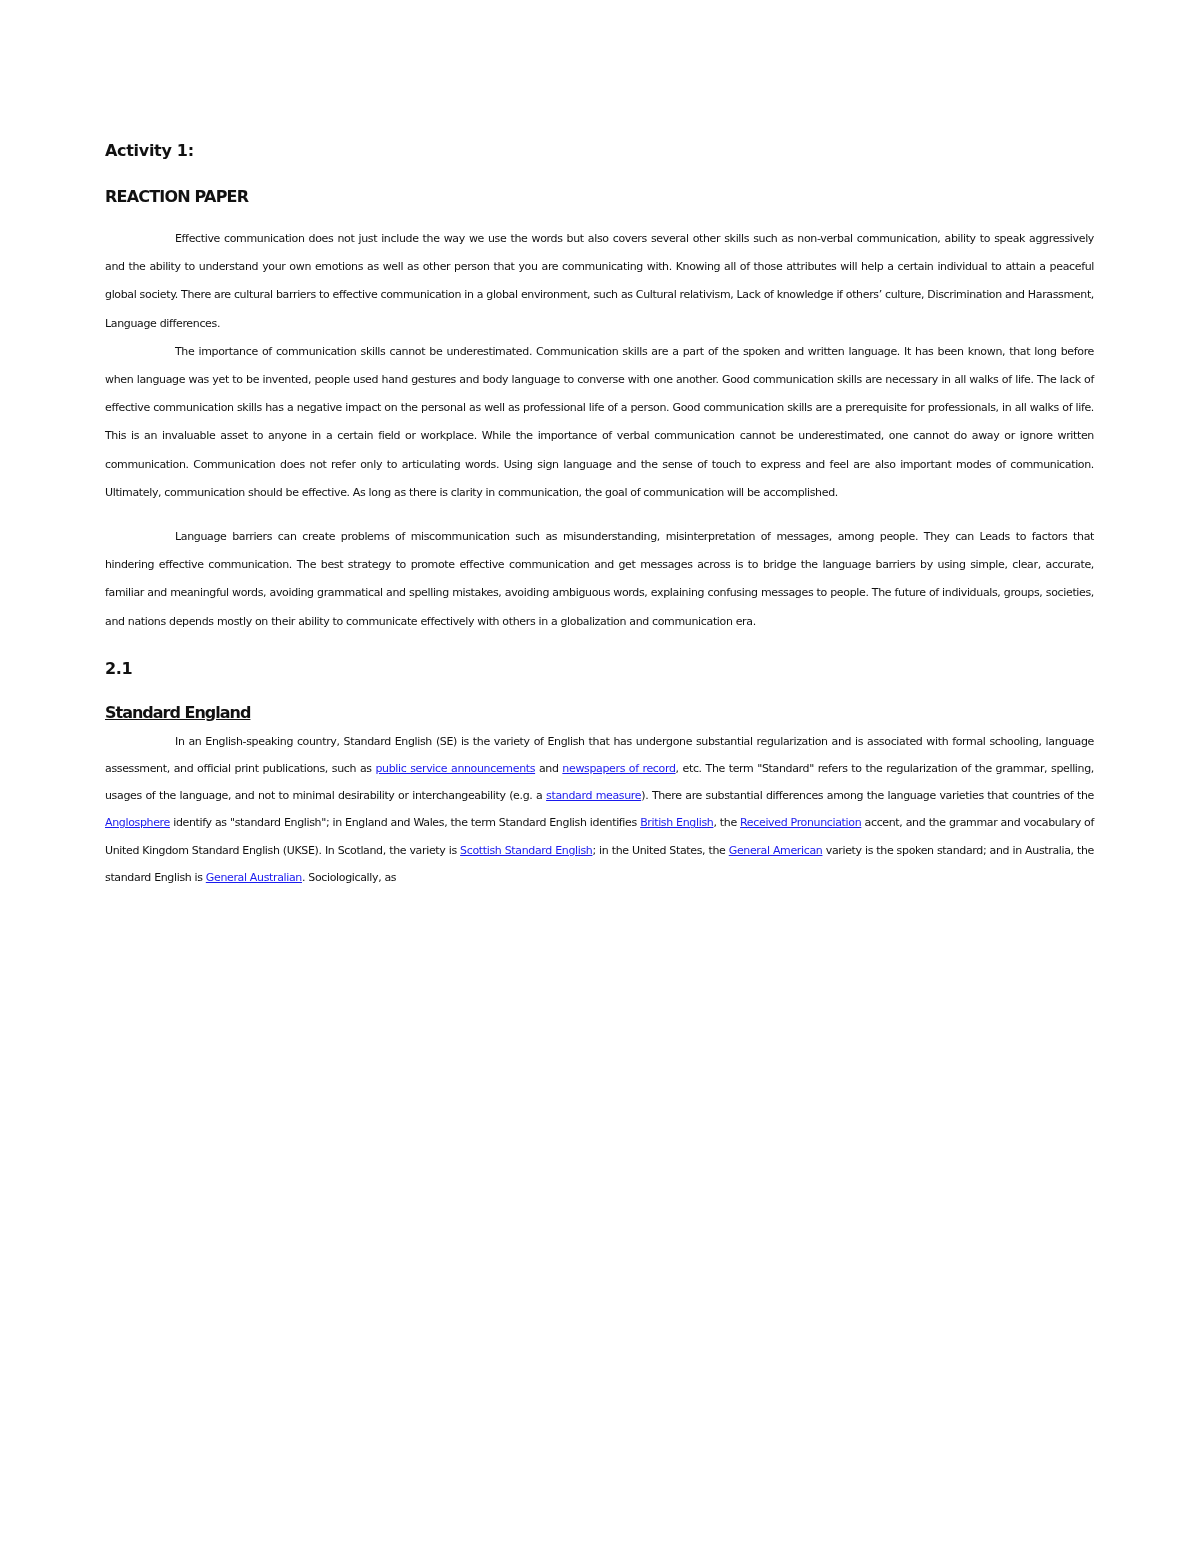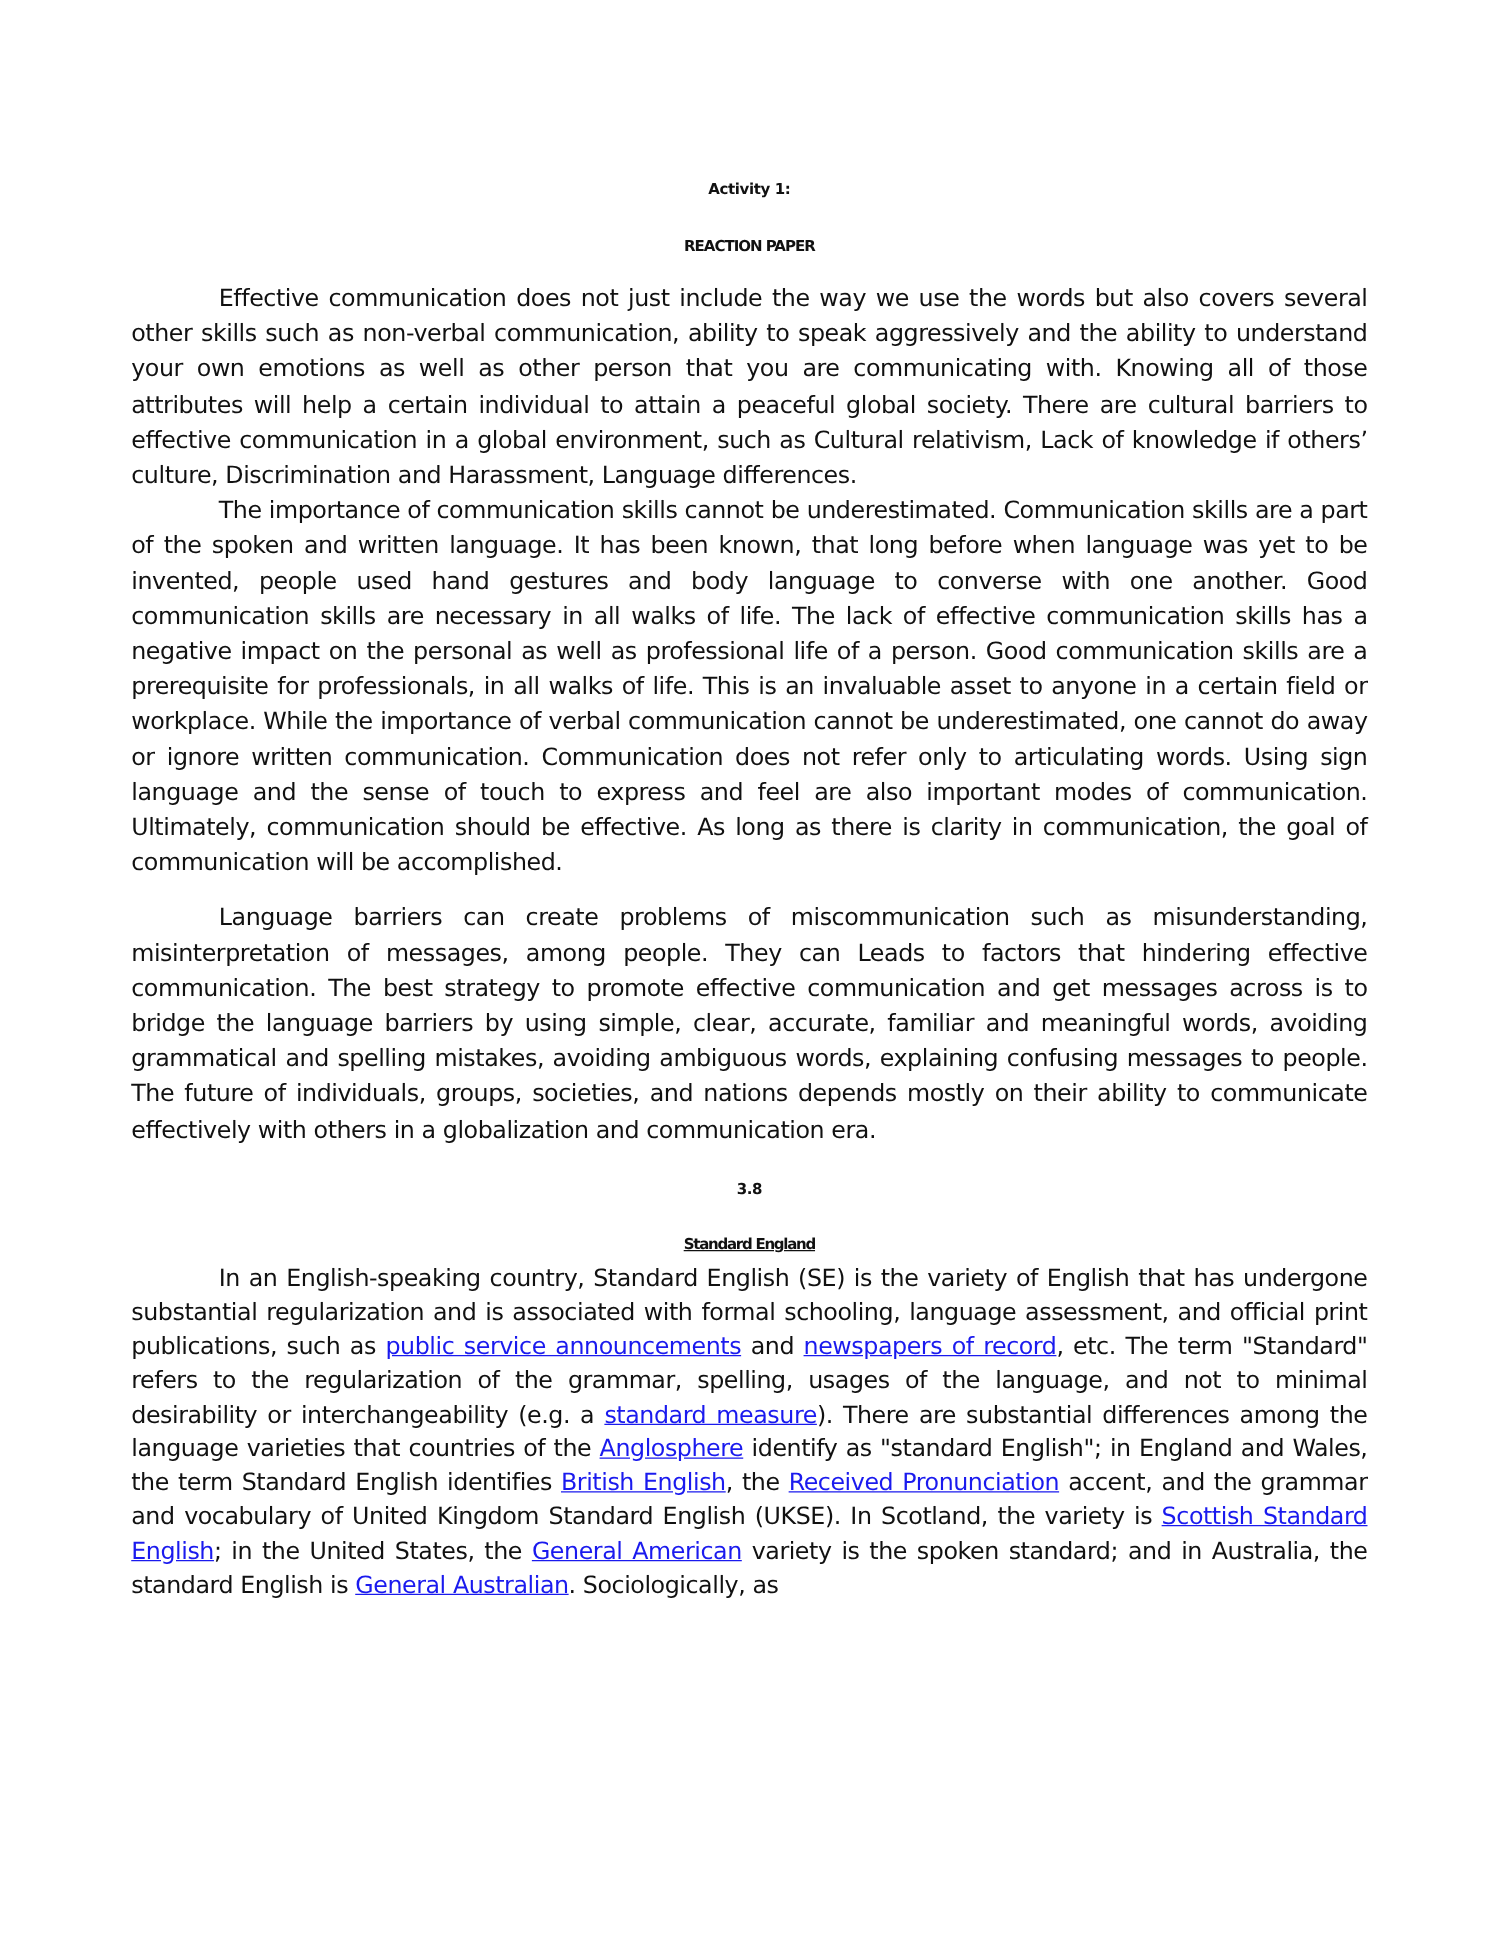--- a/index.html
+++ b/index.html
@@ -16,30 +16,29 @@
       color: #111111;
     }
     .page {
       position: absolute;
       left: 105px;
       top: 140px;
       width: 989px;
     }
     .heading {
       font-weight: bold;
-      font-size: 12px;
+      font-size: 16px;
       line-height: 22px;
       margin: 0;
       letter-spacing: -0.3px;
-      text-align: center;
     }
     .heading.h-activity1 { margin-top: 0; }
     .heading.h-title { margin-top: 24px; font-weight: bold; letter-spacing: -0.8px; }
     .para {
-      font-size: 19px;
+      font-size: 11px;
       line-height: 28.2px;
       text-align: justify;
       text-indent: 70px;
       margin: 0;
       letter-spacing: -0.35px;
     }
     .para.p1 { margin-top: 17px; }
     .para.p2 { margin-top: 0; }
     .para.p3 { margin-top: 16px; }
     .heading.h-activity2 { margin-top: 66px; }
@@ -63,18 +62,18 @@
 
 <div class="page">
 
   <h2 class="heading h-activity1">Activity 1:</h2>
   <h2 class="heading h-title">REACTION PAPER</h2>
 
   <p class="para p1">Effective communication does not just include the way we use the words but also covers several other skills such as non-verbal communication, ability to speak aggressively and the ability to understand your own emotions as well as other person that you are communicating with. Knowing all of those attributes will help a certain individual to attain a peaceful global society.  There are cultural barriers to effective communication in a global environment, such as Cultural relativism, Lack of knowledge if others’ culture, Discrimination and Harassment, Language differences.</p>
   <p class="para p2">The importance of communication skills cannot be underestimated. Communication skills are a part of the spoken and written language. It has been known, that long before when language was yet to be invented, people used hand gestures and body language to converse with one another. Good communication skills are necessary in all walks of life. The lack of effective communication skills has a negative impact on the personal as well as professional life of a person. Good communication skills are a prerequisite for professionals, in all walks of life. This is an invaluable asset to anyone in a certain field or workplace. While the importance of verbal communication cannot be underestimated, one cannot do away or ignore written communication. Communication does not refer only to articulating words. Using sign language and the sense of touch to express and feel are also important modes of communication. Ultimately, communication should be effective. As long as there is clarity in communication, the goal of communication will be accomplished.</p>
   <p class="para p3">Language barriers can create problems of miscommunication such as misunderstanding, misinterpretation of messages, among people. They can Leads to factors that hindering effective communication. The best strategy to promote effective communication and get messages across is to bridge the language barriers by using simple, clear, accurate, familiar and meaningful words, avoiding grammatical and spelling mistakes, avoiding ambiguous words, explaining confusing messages to people. The future of individuals, groups, societies, and nations depends mostly on their ability to communicate effectively with others in a globalization and communication era.</p>
 
-  <h2 class="heading h-21">3.8</h2>
+  <h2 class="heading h-21">2.1</h2>
   <h2 class="heading h-se">Standard England</h2>
 
   <p class="para p4"><span>In an English-speaking country, Standard English (SE) is the variety of English that has undergone substantial regularization and is associated with formal schooling, language assessment, and official print publications, such as </span><a class="link">public service announcements</a><span> and </span><a class="link">newspapers of record</a><span>, etc. The term "Standard" refers to the regularization of the grammar, spelling, usages of the language, and not to minimal desirability or interchangeability (e.g. a </span><a class="link">standard measure</a><span>). There are substantial differences among the language varieties that countries of the </span><a class="link">Anglosphere</a><span> identify as "standard English"; in England and Wales, the term Standard English identifies </span><a class="link">British English</a><span>, the </span><a class="link">Received Pronunciation</a><span> accent, and the grammar and vocabulary of United Kingdom Standard English (UKSE). In Scotland, the variety is </span><a class="link">Scottish Standard English</a><span>; in the United States, the </span><a class="link">General American</a><span> variety is the spoken standard; and in Australia, the standard English is </span><a class="link">General Australian</a><span>. Sociologically, as</span></p>
 
 </div>
 
 </body></html>

